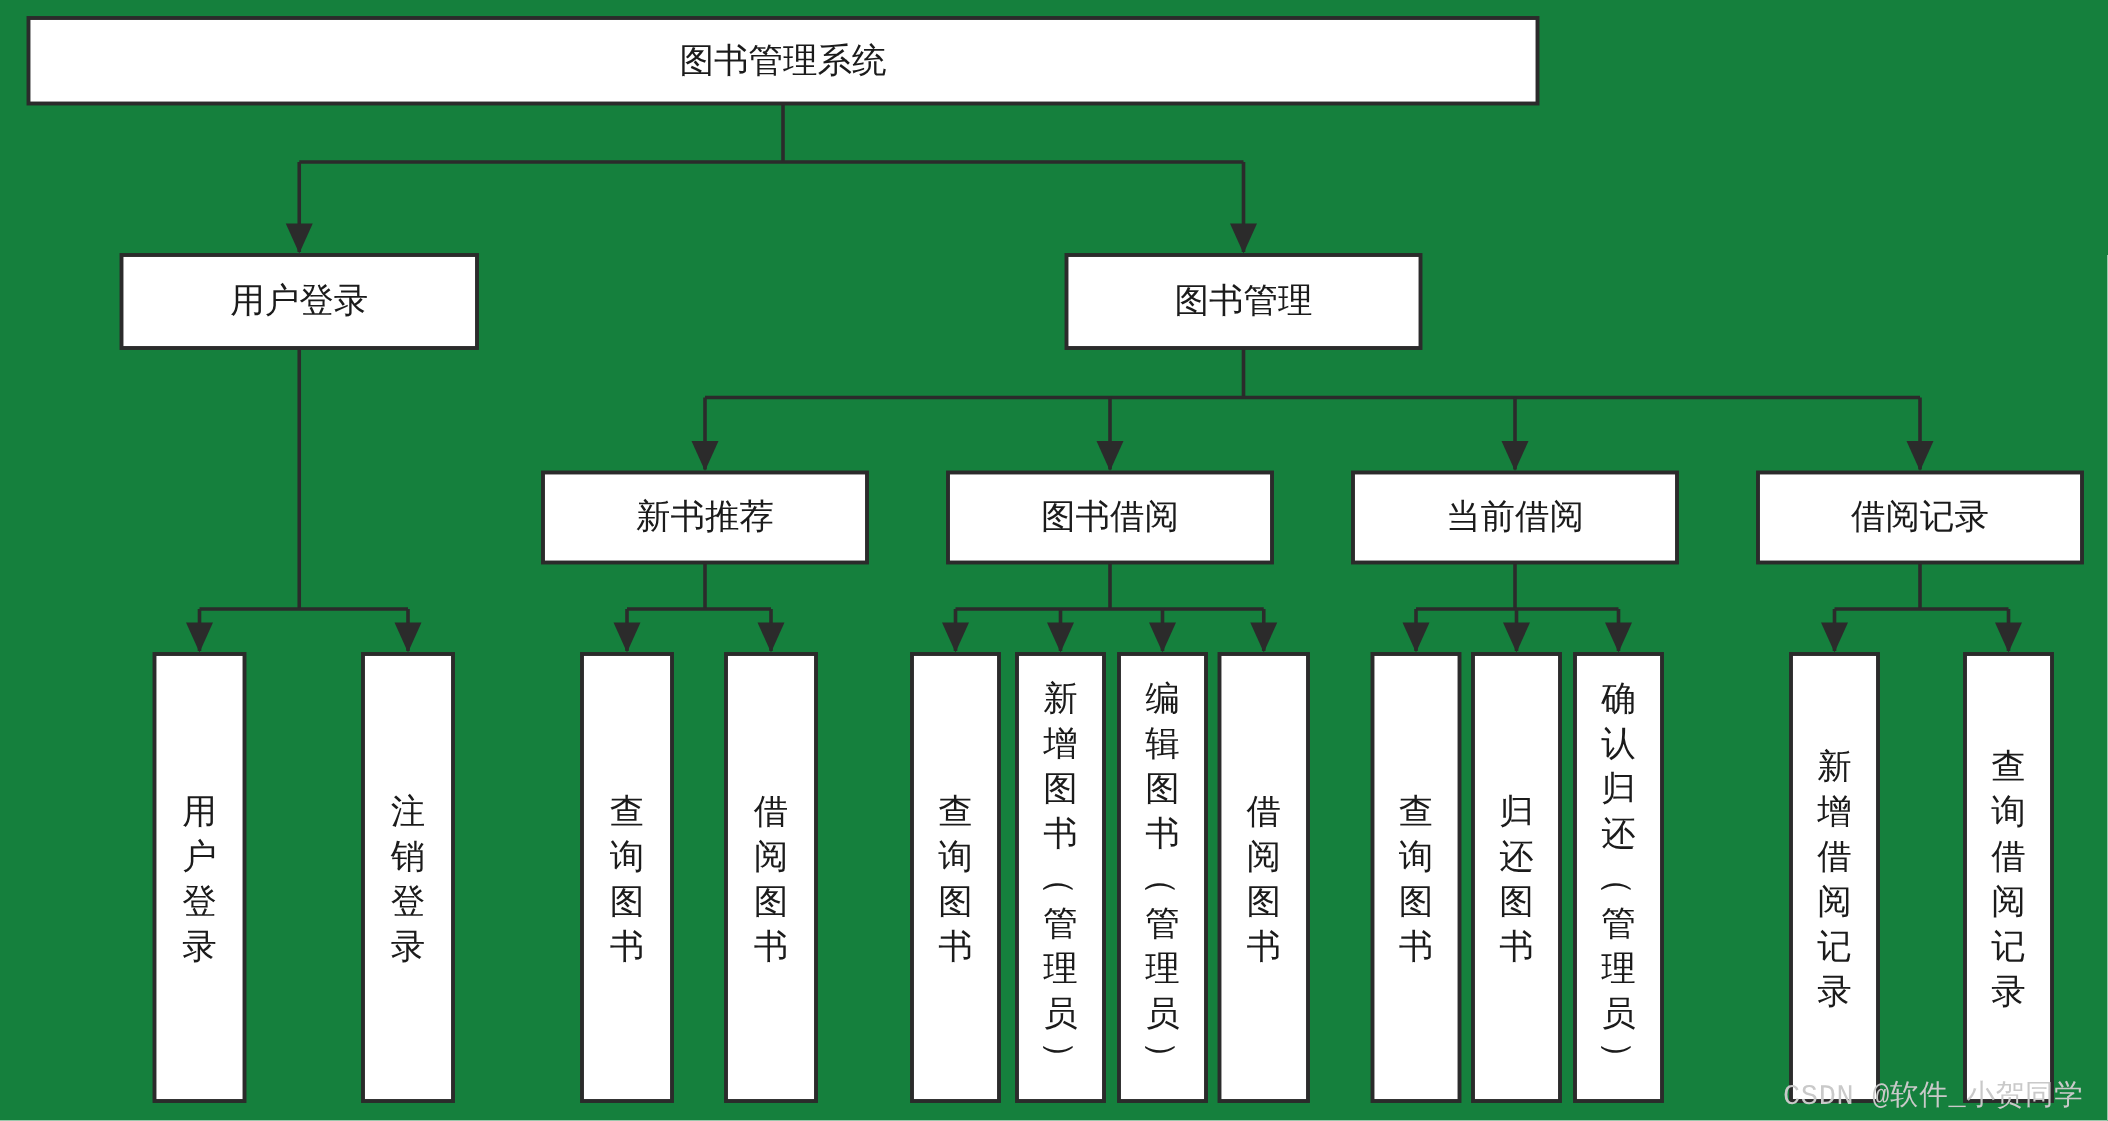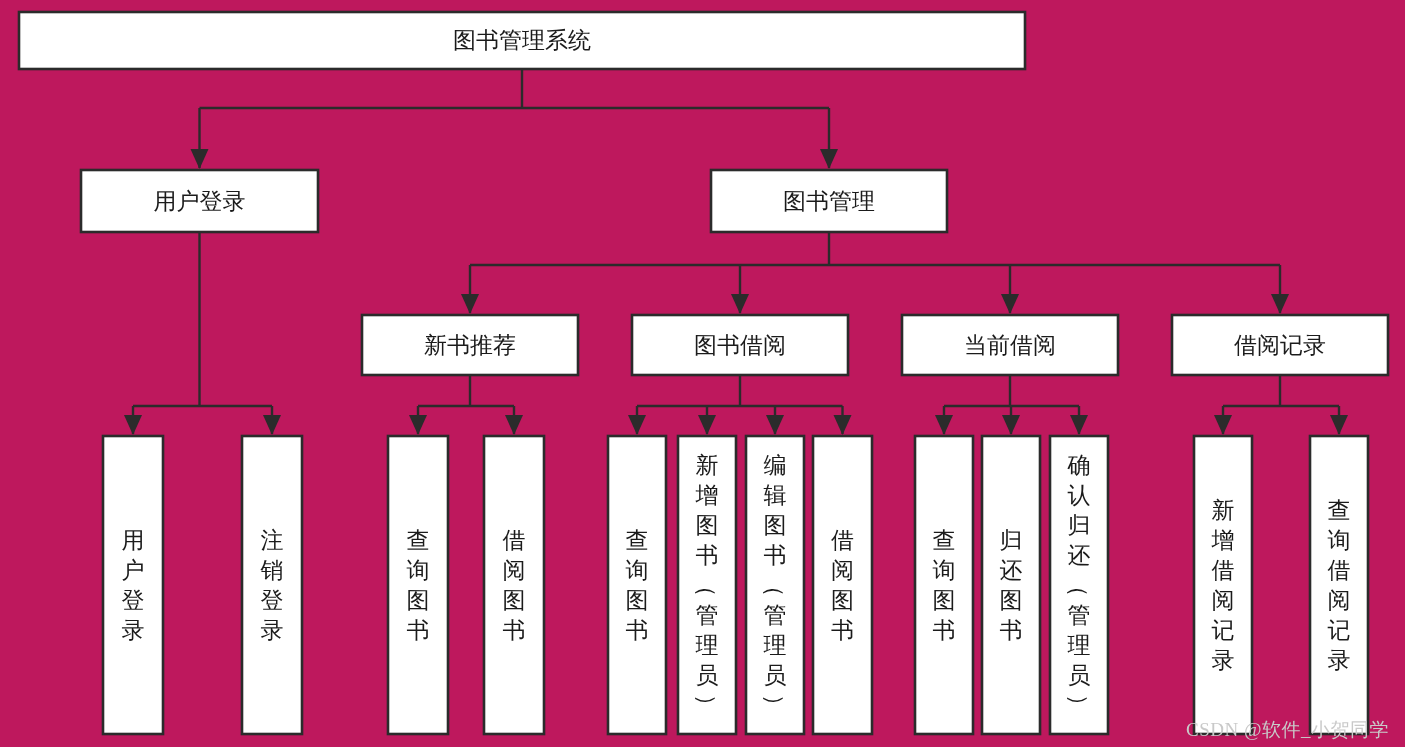--- a/index.html
+++ b/index.html
@@ -8,21 +8,21 @@
     padding: 0;
     background: #ffffff;
   }
   body {
     font-family: "DejaVu Sans", "Liberation Sans", sans-serif;
   }
   #diagram-root {
     position: relative;
     width: 1405px;
     height: 747px;
-    background: #be185d;
+    background: #15803d;
     overflow: hidden;
   }
   svg.diagram-canvas {
     position: absolute;
     left: 0;
     top: 0;
     width: 1405px;
     height: 747px;
   }
   .node-box {
@@ -52,21 +52,21 @@
     font-family: "DejaVu Sans", "Liberation Sans", sans-serif;
     font-size: 23px;
     text-anchor: middle;
   }
   .watermark-text {
     position: absolute;
     right: 16px;
     bottom: 4px;
     color: #c9c9c9;
     font-size: 19px;
-    font-family: Liberation Serif, serif;
+    font-family: Liberation Mono, monospace;
     letter-spacing: 0.5px;
     white-space: nowrap;
     user-select: none;
   }
 </style>
 </head>
 <body>
 
 <div id="diagram-root">
   <svg class="diagram-canvas" viewBox="0 0 1405 747">

